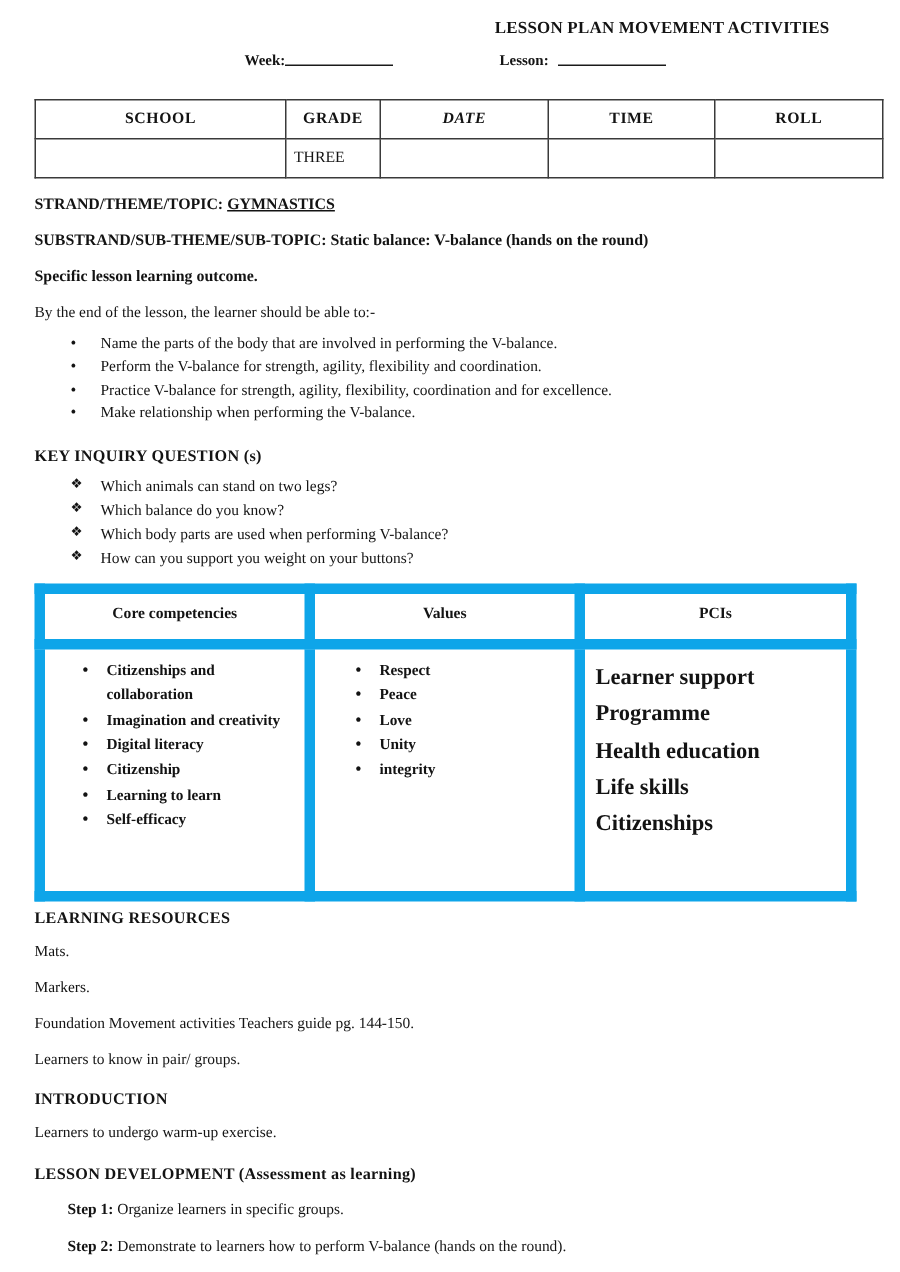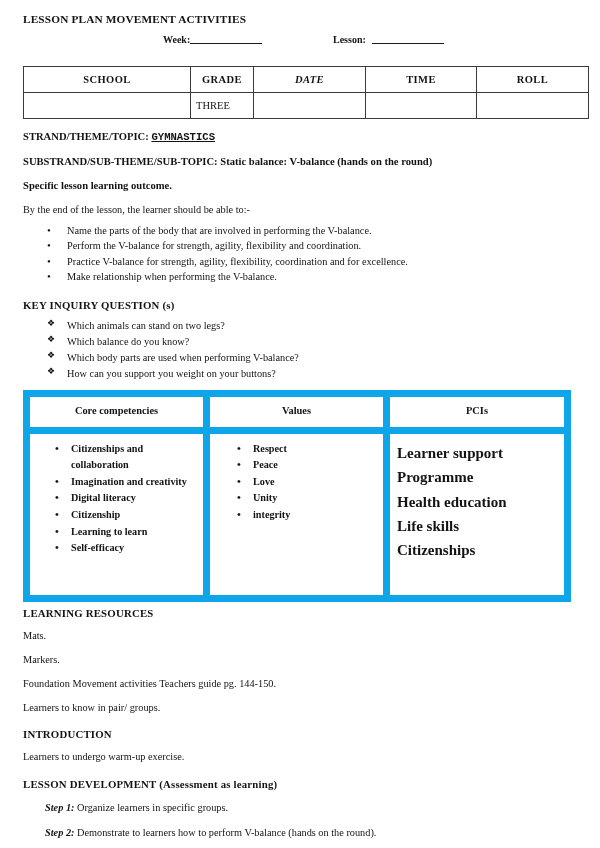--- a/index.html
+++ b/index.html
@@ -27,21 +27,21 @@
     position: absolute;
     left: 23px;
     top: 10px;
     width: 554px;
   }
 
   
   .doc-title {
     font-size: 11.3px;
     font-weight: bold;
-    text-align: left;
+    text-align: right;
     letter-spacing: 0.15px;
     width: 530px;
     margin: 0 0 7px 0;
     padding-top: 3px;
   }
 
   
   .weekline {
     position: relative;
     height: 18px;
@@ -102,21 +102,20 @@
 
   
   .h-line {
     font-size: 10.6px;
     font-weight: bold;
     margin: 11px 0 0 0;
     line-height: 1.25;
   }
   .h-line .u {
     text-decoration: underline;
-    font-family: Liberation Mono, monospace;
   }
   .p-line {
     font-size: 10.3px;
     margin: 11px 0 0 0;
     line-height: 1.25;
   }
   .section-head {
     font-size: 10.8px;
     font-weight: bold;
     margin: 14px 0 0 0;
@@ -221,21 +220,20 @@
     line-height: 1.62;
   }
 
   .step-line {
     font-size: 10.3px;
     margin: 12px 0 0 22px;
     line-height: 1.25;
   }
   .step-line b {
     font-weight: bold;
-    font-style: italic;
   }
 </style>
 </head>
 <body>
 
 <div class="page">
  <div class="content">
 
   <div class="doc-title">LESSON PLAN MOVEMENT ACTIVITIES</div>
 

